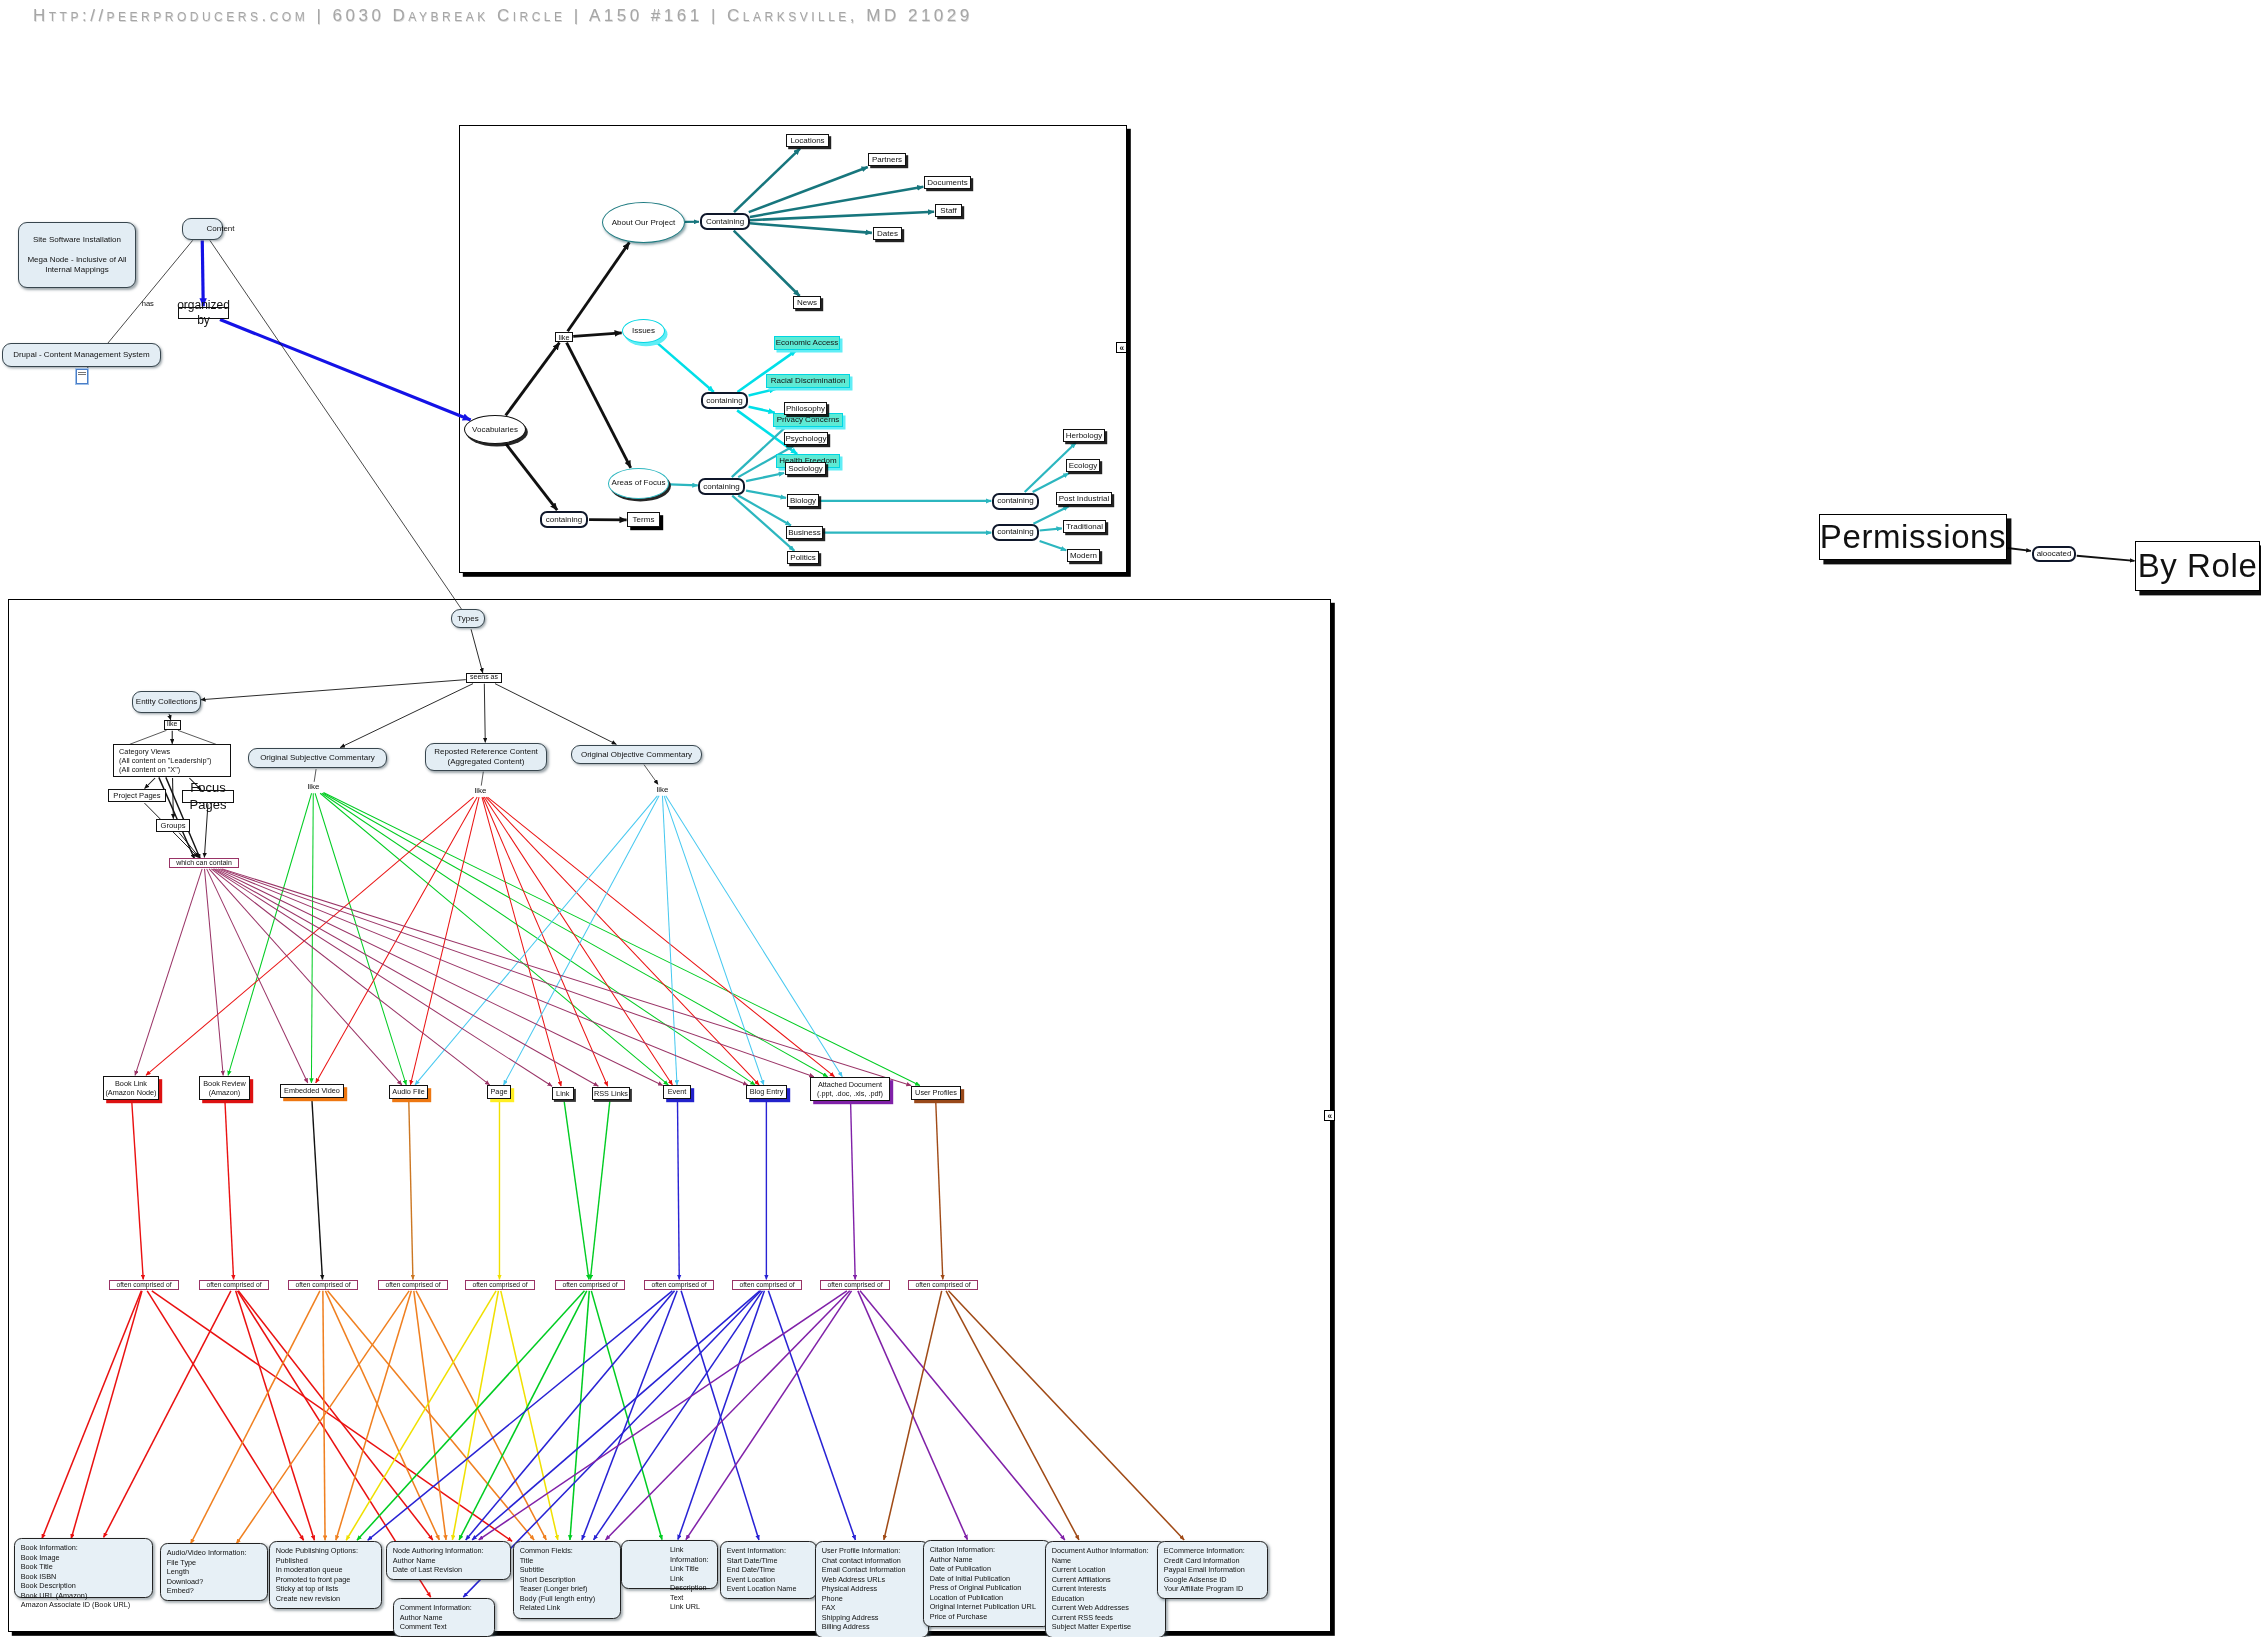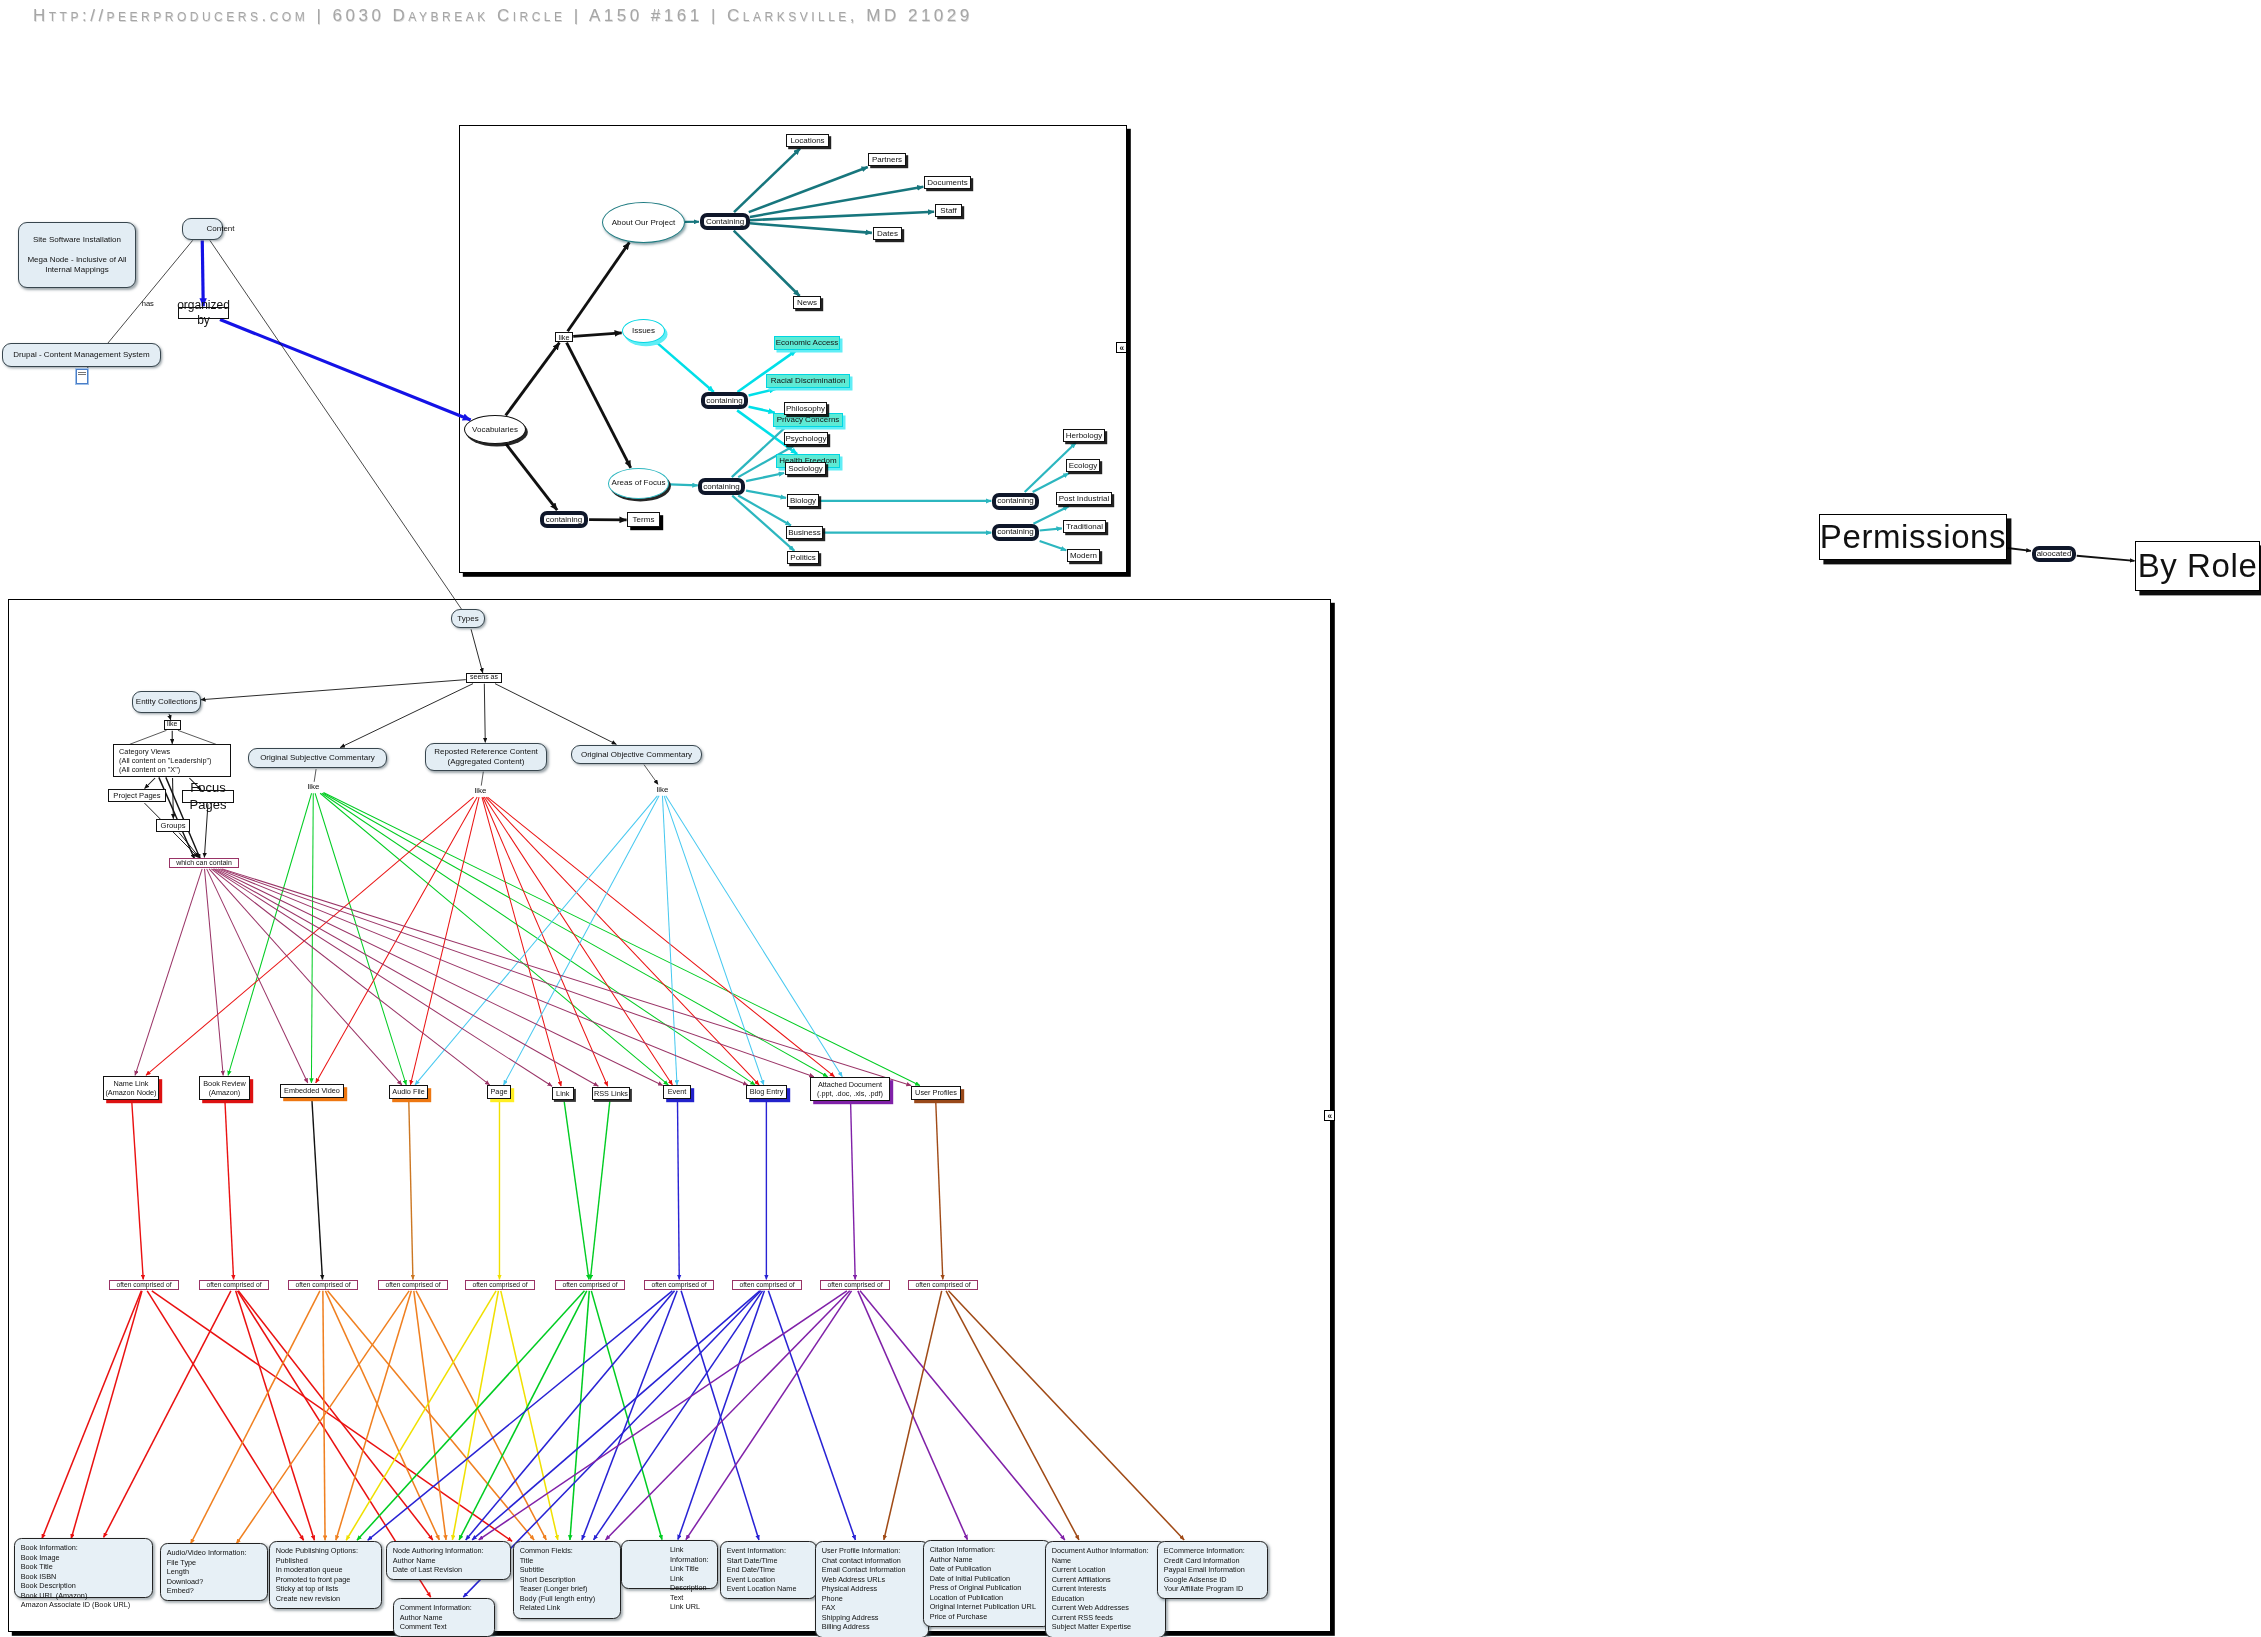--- a/index.html
+++ b/index.html
@@ -3,21 +3,21 @@
 <meta charset="utf-8">
 <style>
   html,body{margin:0;padding:0;background:#fff;}
   #stage{position:relative;width:2261px;height:1638px;background:#fff;overflow:hidden;
          font-family:"Liberation Sans",sans-serif;color:#111;}
   #edges{position:absolute;left:0;top:0;z-index:1;}
   .frame{position:absolute;border:1.9px solid #000;box-shadow:3.8px 3.8px 0 #000;z-index:0;background:#fff;}
   .node{position:absolute;z-index:2;display:flex;align-items:center;justify-content:center;
         text-align:center;white-space:pre-line;font-size:8px;line-height:1.25;box-sizing:border-box;}
   .k-concept{background:#e3edf4;border:1px solid #38464e;border-radius:9px;box-shadow:1.3px 1.3px 2.5px rgba(40,60,70,.45);}
-  .k-lp{background:#fff;border:4px solid #0f172a;border-radius:7px;}
+  .k-lp{background:#fff;border:2px solid #0f172a;border-radius:7px;}
   .k-lbl{background:#fff;border:0.7px solid #111;}
   .k-phr{background:#fff;border:0.8px solid #993366;font-size:6.7px;}
   .k-text{background:transparent;border:none;}
   .k-sq{background:#fff;border:0.8px solid #111;}
   .k-sq3{background:#fff;border:0.9px solid #111;box-shadow:2.2px 2.2px 0 rgba(10,10,10,.9);}
   .k-cy{background:#5eead4;border:1px solid #00d6e2;box-shadow:2.5px 2.5px 0 #5feef6;}
   .k-ell{background:#fff;border:1.3px solid #111;border-radius:50%;box-shadow:1.9px 2.5px 0 rgba(0,0,0,.85);}
   .k-type{background:#fff;border:1.1px solid #111;font-size:7.3px;}
   .k-info{background:#e7f0f6;border:1px solid #222;border-radius:7.6px;text-align:left;
           justify-content:flex-start;align-items:flex-start;padding:4.4px 5.7px;font-size:7.3px;line-height:9.5px;
@@ -340,21 +340,21 @@
     <div class="node k-sq" style="left: 182px; top: 790px; width: 52px; height: 13.3px; font-size: 13px;">Focus Pages</div>
     <div class="node k-sq" style="left: 156px; top: 819px; width: 34px; height: 12.7px; font-size: 7.6px;">Groups</div>
     <div class="node k-phr" style="left: 169px; top: 858px; width: 70px; height: 10.2px; font-size: 7px;">which can contain</div>
     <div class="node k-concept" style="left: 248px; top: 748px; width: 139px; height: 20.3px;">Original Subjective Commentary</div>
     <div class="node k-concept" style="left: 425px; top: 743px; width: 122px; height: 28px;">Reposted Reference Content
 (Aggregated Content)</div>
     <div class="node k-concept" style="left: 571px; top: 745px; width: 131px; height: 19px;">Original Objective Commentary</div>
     <div class="node k-text" style="left: 304px; top: 782px; width: 19px; height: 10.2px;">like</div>
     <div class="node k-text" style="left: 471px; top: 786px; width: 19px; height: 10.2px;">like</div>
     <div class="node k-text" style="left: 653px; top: 785px; width: 19px; height: 10.2px;">like</div>
-    <div class="node k-type" style="left: 103px; top: 1076px; width: 56px; height: 24px; box-shadow: rgb(221, 17, 17) 3.2px 3.2px 0px;">Name Link
+    <div class="node k-type" style="left: 103px; top: 1076px; width: 56px; height: 24px; box-shadow: rgb(221, 17, 17) 3.2px 3.2px 0px;">Book Link
 (Amazon Node)</div>
     <div class="node k-type" style="left: 199px; top: 1076px; width: 51px; height: 24px; box-shadow: rgb(221, 17, 17) 3.2px 3.2px 0px;">Book Review
 (Amazon)</div>
     <div class="node k-type" style="left: 280px; top: 1084px; width: 64px; height: 14px; box-shadow: rgb(238, 119, 17) 3.2px 3.2px 0px;">Embedded Video</div>
     <div class="node k-type" style="left: 389px; top: 1085px; width: 39px; height: 14px; box-shadow: rgb(238, 119, 17) 3.2px 3.2px 0px;">Audio File</div>
     <div class="node k-type" style="left: 487px; top: 1085px; width: 24px; height: 14px; box-shadow: rgb(255, 238, 34) 3.2px 3.2px 0px;">Page</div>
     <div class="node k-type" style="left: 552px; top: 1087px; width: 21.6px; height: 12.7px; box-shadow: rgb(51, 51, 51) 1.9px 1.9px 0px;">Link</div>
     <div class="node k-type" style="left: 592px; top: 1087px; width: 38px; height: 12.7px; box-shadow: rgb(51, 51, 51) 1.9px 1.9px 0px;">RSS Links</div>
     <div class="node k-type" style="left: 663px; top: 1085px; width: 28px; height: 14px; box-shadow: rgb(34, 34, 204) 3.2px 3.2px 0px;">Event</div>
     <div class="node k-type" style="left: 746px; top: 1085px; width: 41px; height: 14px; box-shadow: rgb(34, 34, 204) 3.2px 3.2px 0px;">Blog Entry</div>

